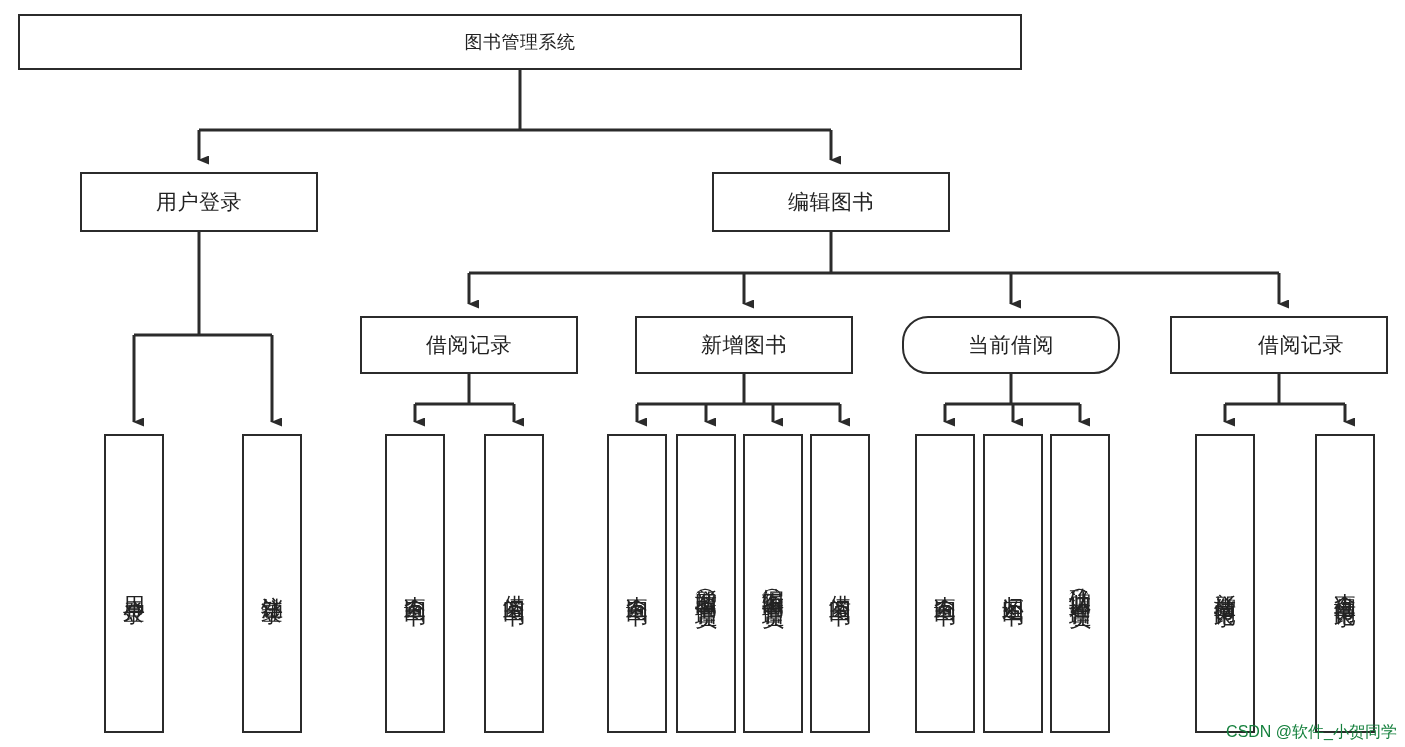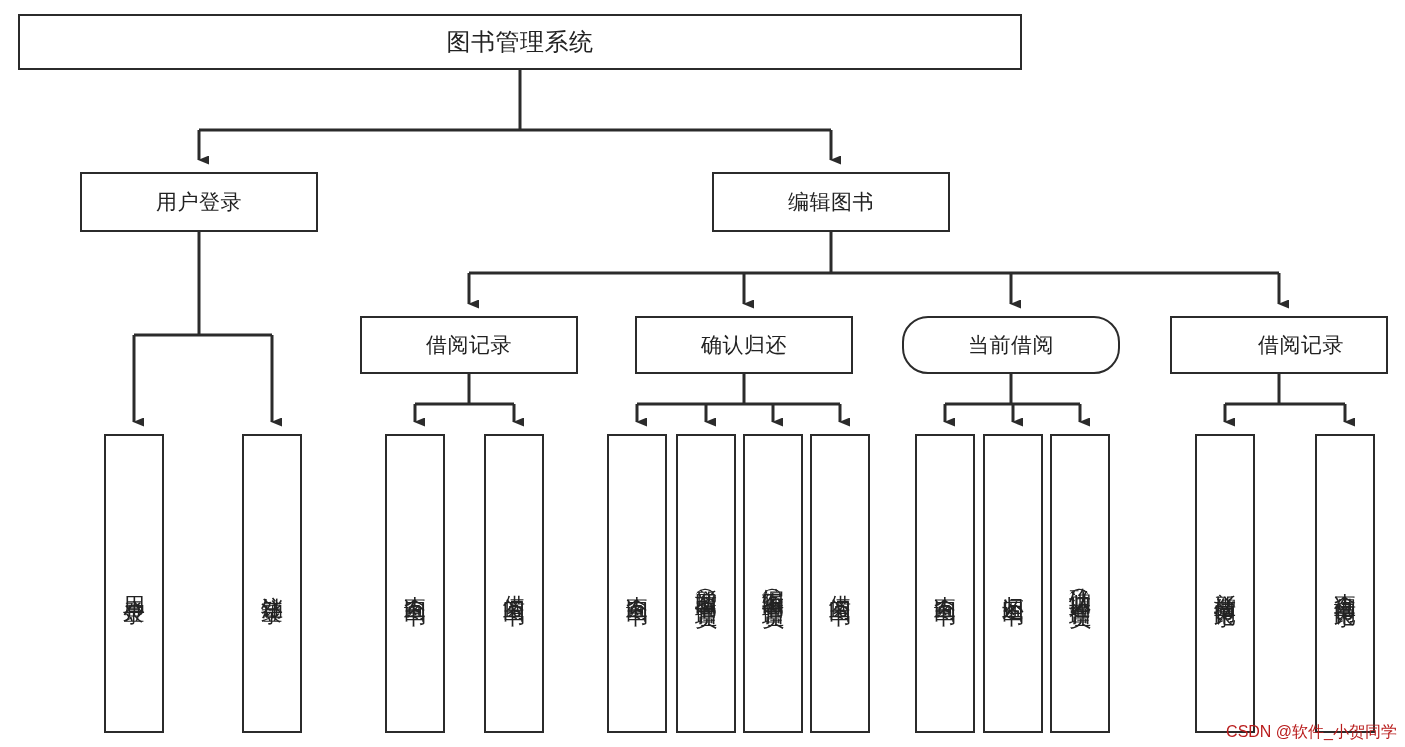--- a/index.html
+++ b/index.html
@@ -42,41 +42,41 @@
     line-height: 1.05;
     color: #222222;
   }
   
   .node.horizontal .node-label {
     writing-mode: horizontal-tb;
     font-size: 21px;
     letter-spacing: 0.5px;
   }
   .node.root .node-label {
-    font-size: 24px;
+    font-size: 18px;
   }
   
   .node.vertical {
     align-items: center;
     justify-content: center;
   }
   .node.vertical .node-label {
     writing-mode: vertical-rl;
     text-orientation: upright;
     font-size: 22px;
     line-height: 1.0;
     letter-spacing: 3px;
     white-space: nowrap;
   }
   #watermark {
     position: absolute;
     right: 8px;
     bottom: 4px;
     font-size: 16px;
-    color: #b91c1c;
+    color: #15803d;
     white-space: nowrap;
     user-select: none;
   }
 </style>
 </head>
 <body>
 
 <div id="diagram-root">
 
   <svg id="connectors" viewBox="0 0 1405 747" xmlns="http://www.w3.org/2000/svg">
@@ -137,21 +137,21 @@
     <span class="node-label">用户登录</span>
   </div>
   <div class="node horizontal" style="left:712px; top:172px; width:238px; height:60px;">
     <span class="node-label">编辑图书</span>
   </div>
 
   <div class="node horizontal" style="left:360px; top:316px; width:218px; height:58px;">
     <span class="node-label">借阅记录</span>
   </div>
   <div class="node horizontal" style="left:635px; top:316px; width:218px; height:58px;">
-    <span class="node-label">确认归还</span>
+    <span class="node-label">新增图书</span>
   </div>
   <div class="node horizontal" style="left:902px; top:316px; width:218px; height:58px;border-radius:26px;">
     <span class="node-label">当前借阅</span>
   </div>
   <div class="node horizontal" style="left:1170px; top:316px; width:218px; height:58px;padding-left:44px;">
     <span class="node-label">借阅记录</span>
   </div>
 
   <div class="node vertical" style="left:104px; top:434px; width:60px; height:299px;">
     <span class="node-label">用户登录</span>

